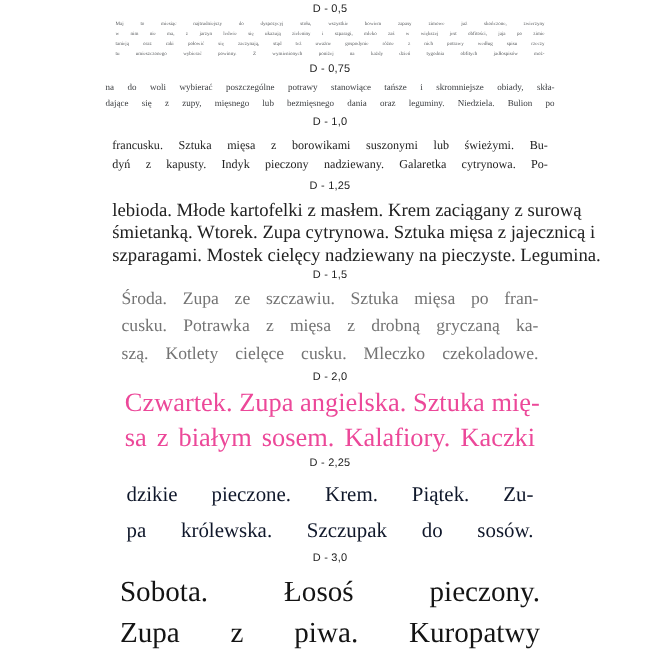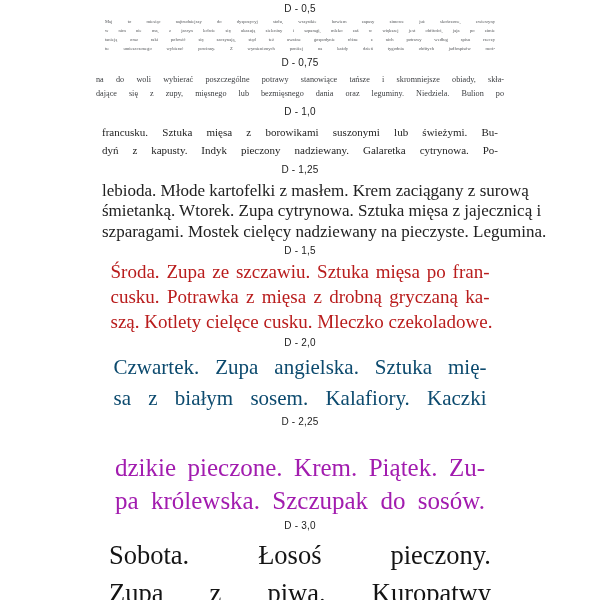--- a/index.html
+++ b/index.html
@@ -96,45 +96,45 @@
     line-height: 20.5px;
     color: #212121;
   }
 
   .s15 {
     padding: 3px 0 0 0;
   }
   .s15 .body-text {
     margin: 4px auto 0 auto;
     width: 379px;
-    font-size: 19px;
+    font-size: 16px;
     line-height: 24.6px;
-    color: #b91c1c;
+    color: #737373;
   }
 
   .s20 {
     padding: 3px 0 0 0;
   }
   .s20 .body-text {
     margin: 4px auto 0 auto;
     width: 373px;
-    font-size: 21px;
+    font-size: 24px;
     line-height: 30.5px;
-    color: #0c4a6e;
+    color: #ec4899;
   }
 
   .s225 {
     padding: 3px 0 0 0;
   }
   .s225 .body-text {
-    margin: 24px auto 0 auto;
+    margin: 6px auto 0 auto;
     width: 370px;
-    font-size: 25px;
+    font-size: 19px;
     line-height: 33px;
-    color: #a21caf;
+    color: #0f172a;
   }
 
   .s30 {
     padding: 3px 0 0 0;
   }
   .s30 .body-text {
     margin: 5px auto 0 auto;
     width: 382px;
     font-size: 26.5px;
     line-height: 38px;

